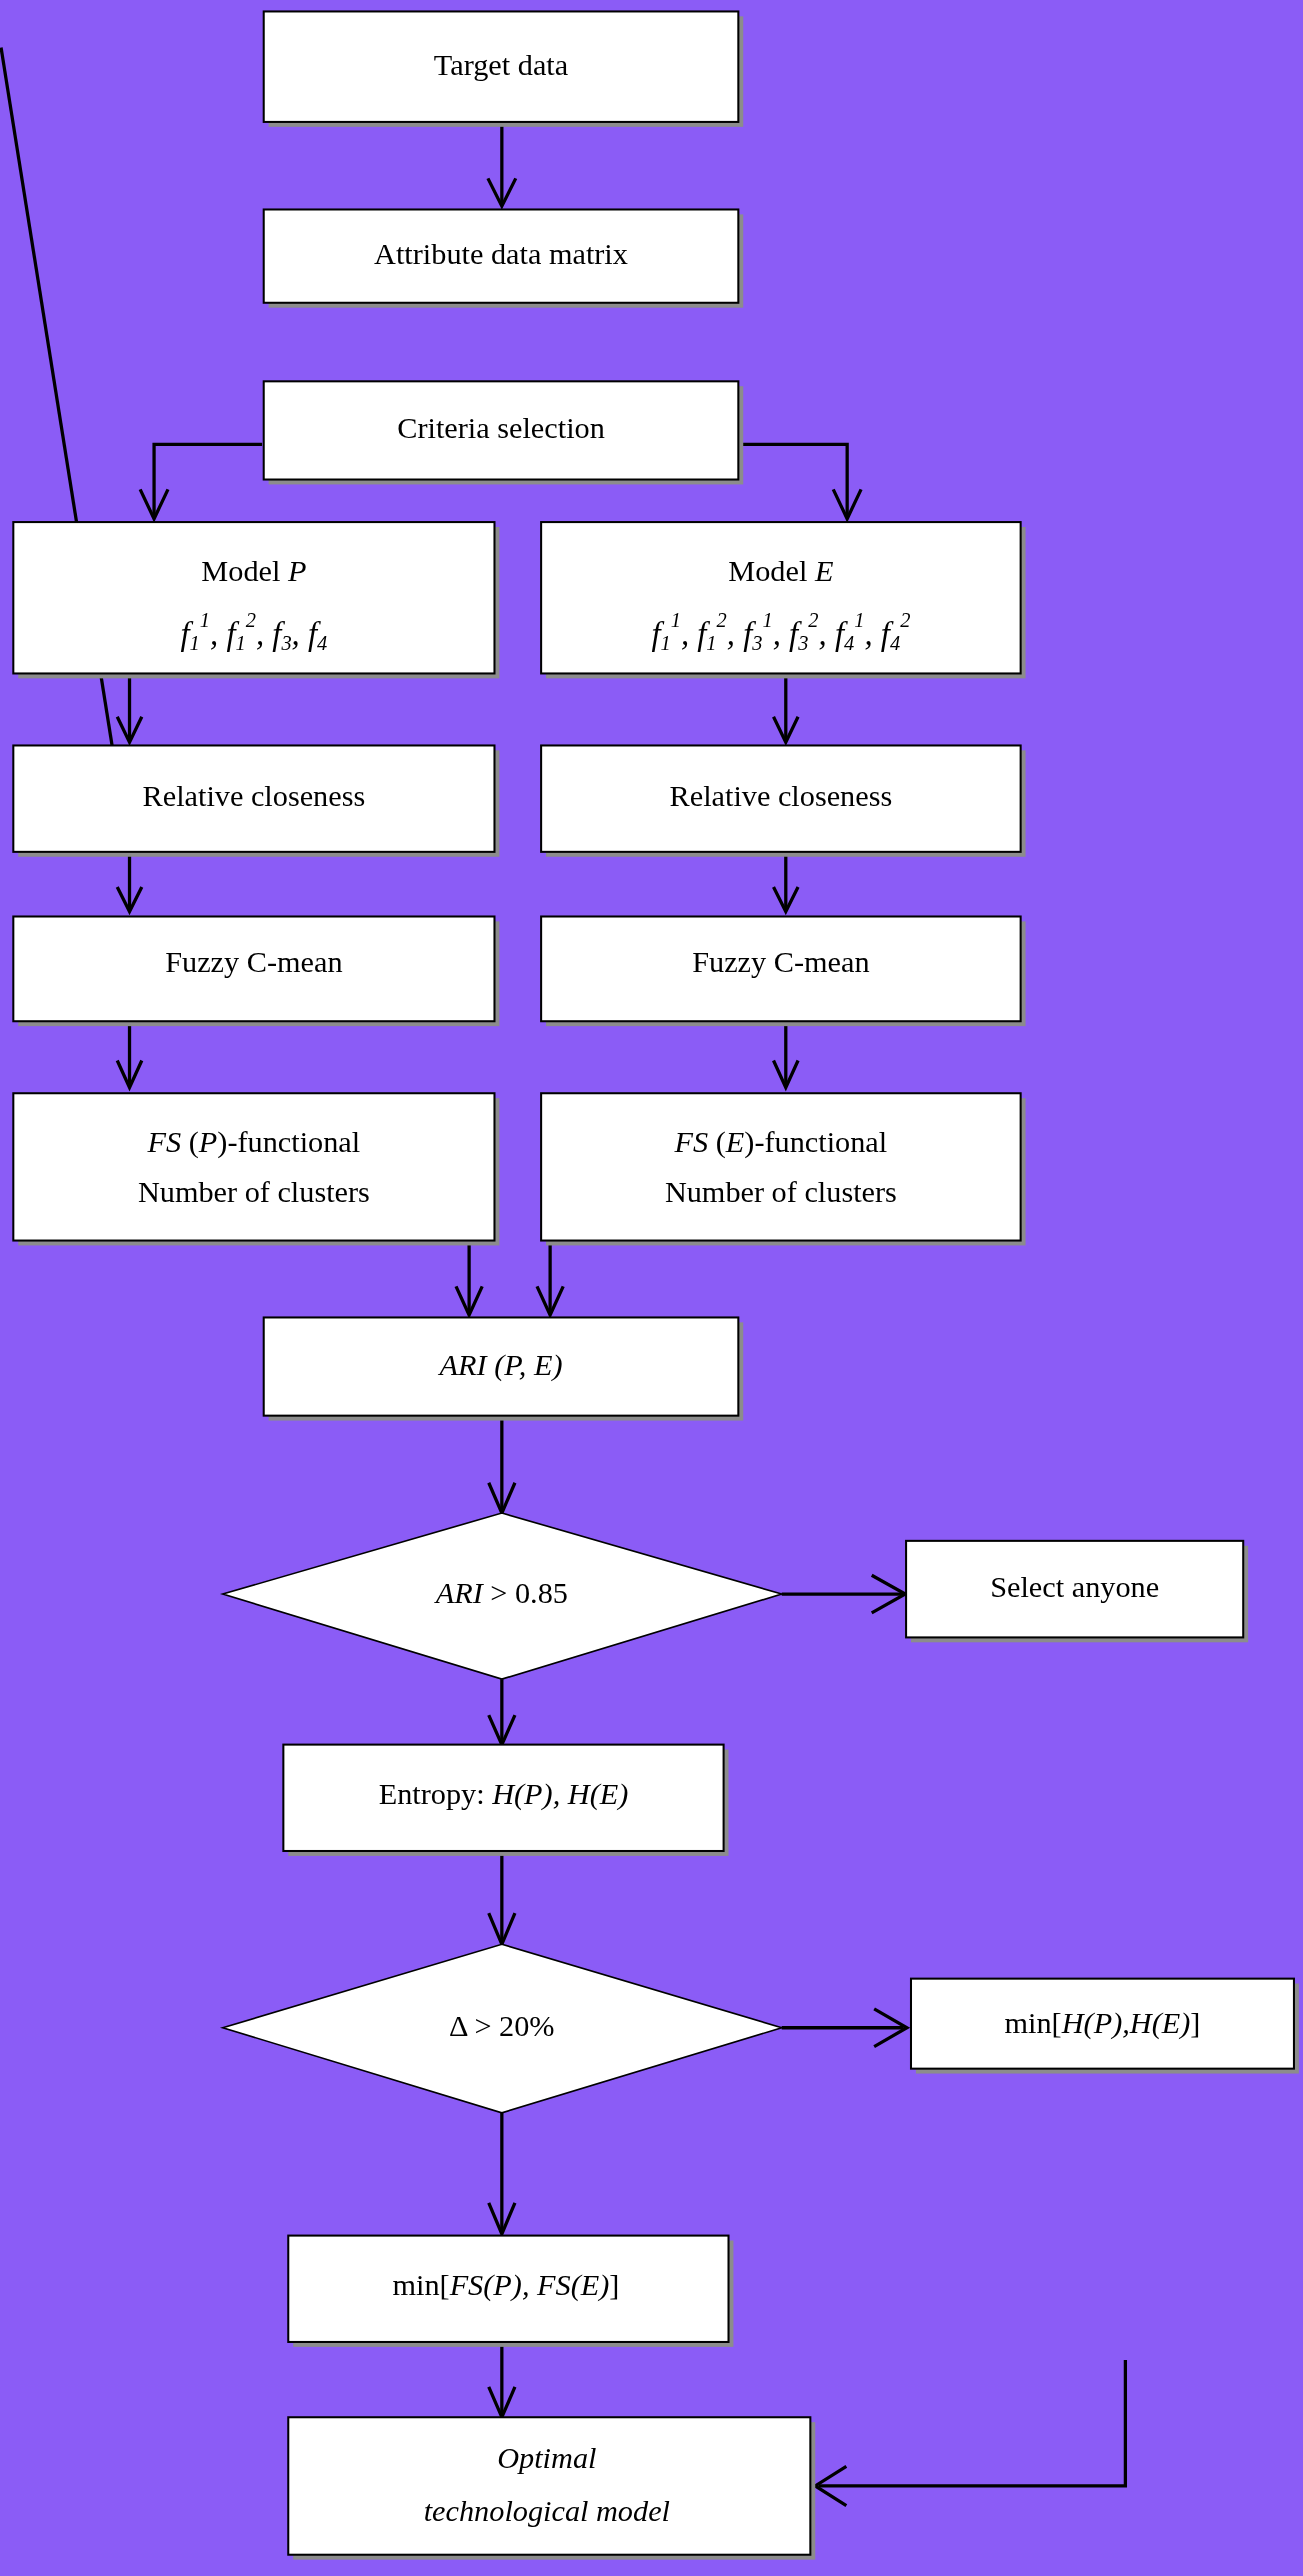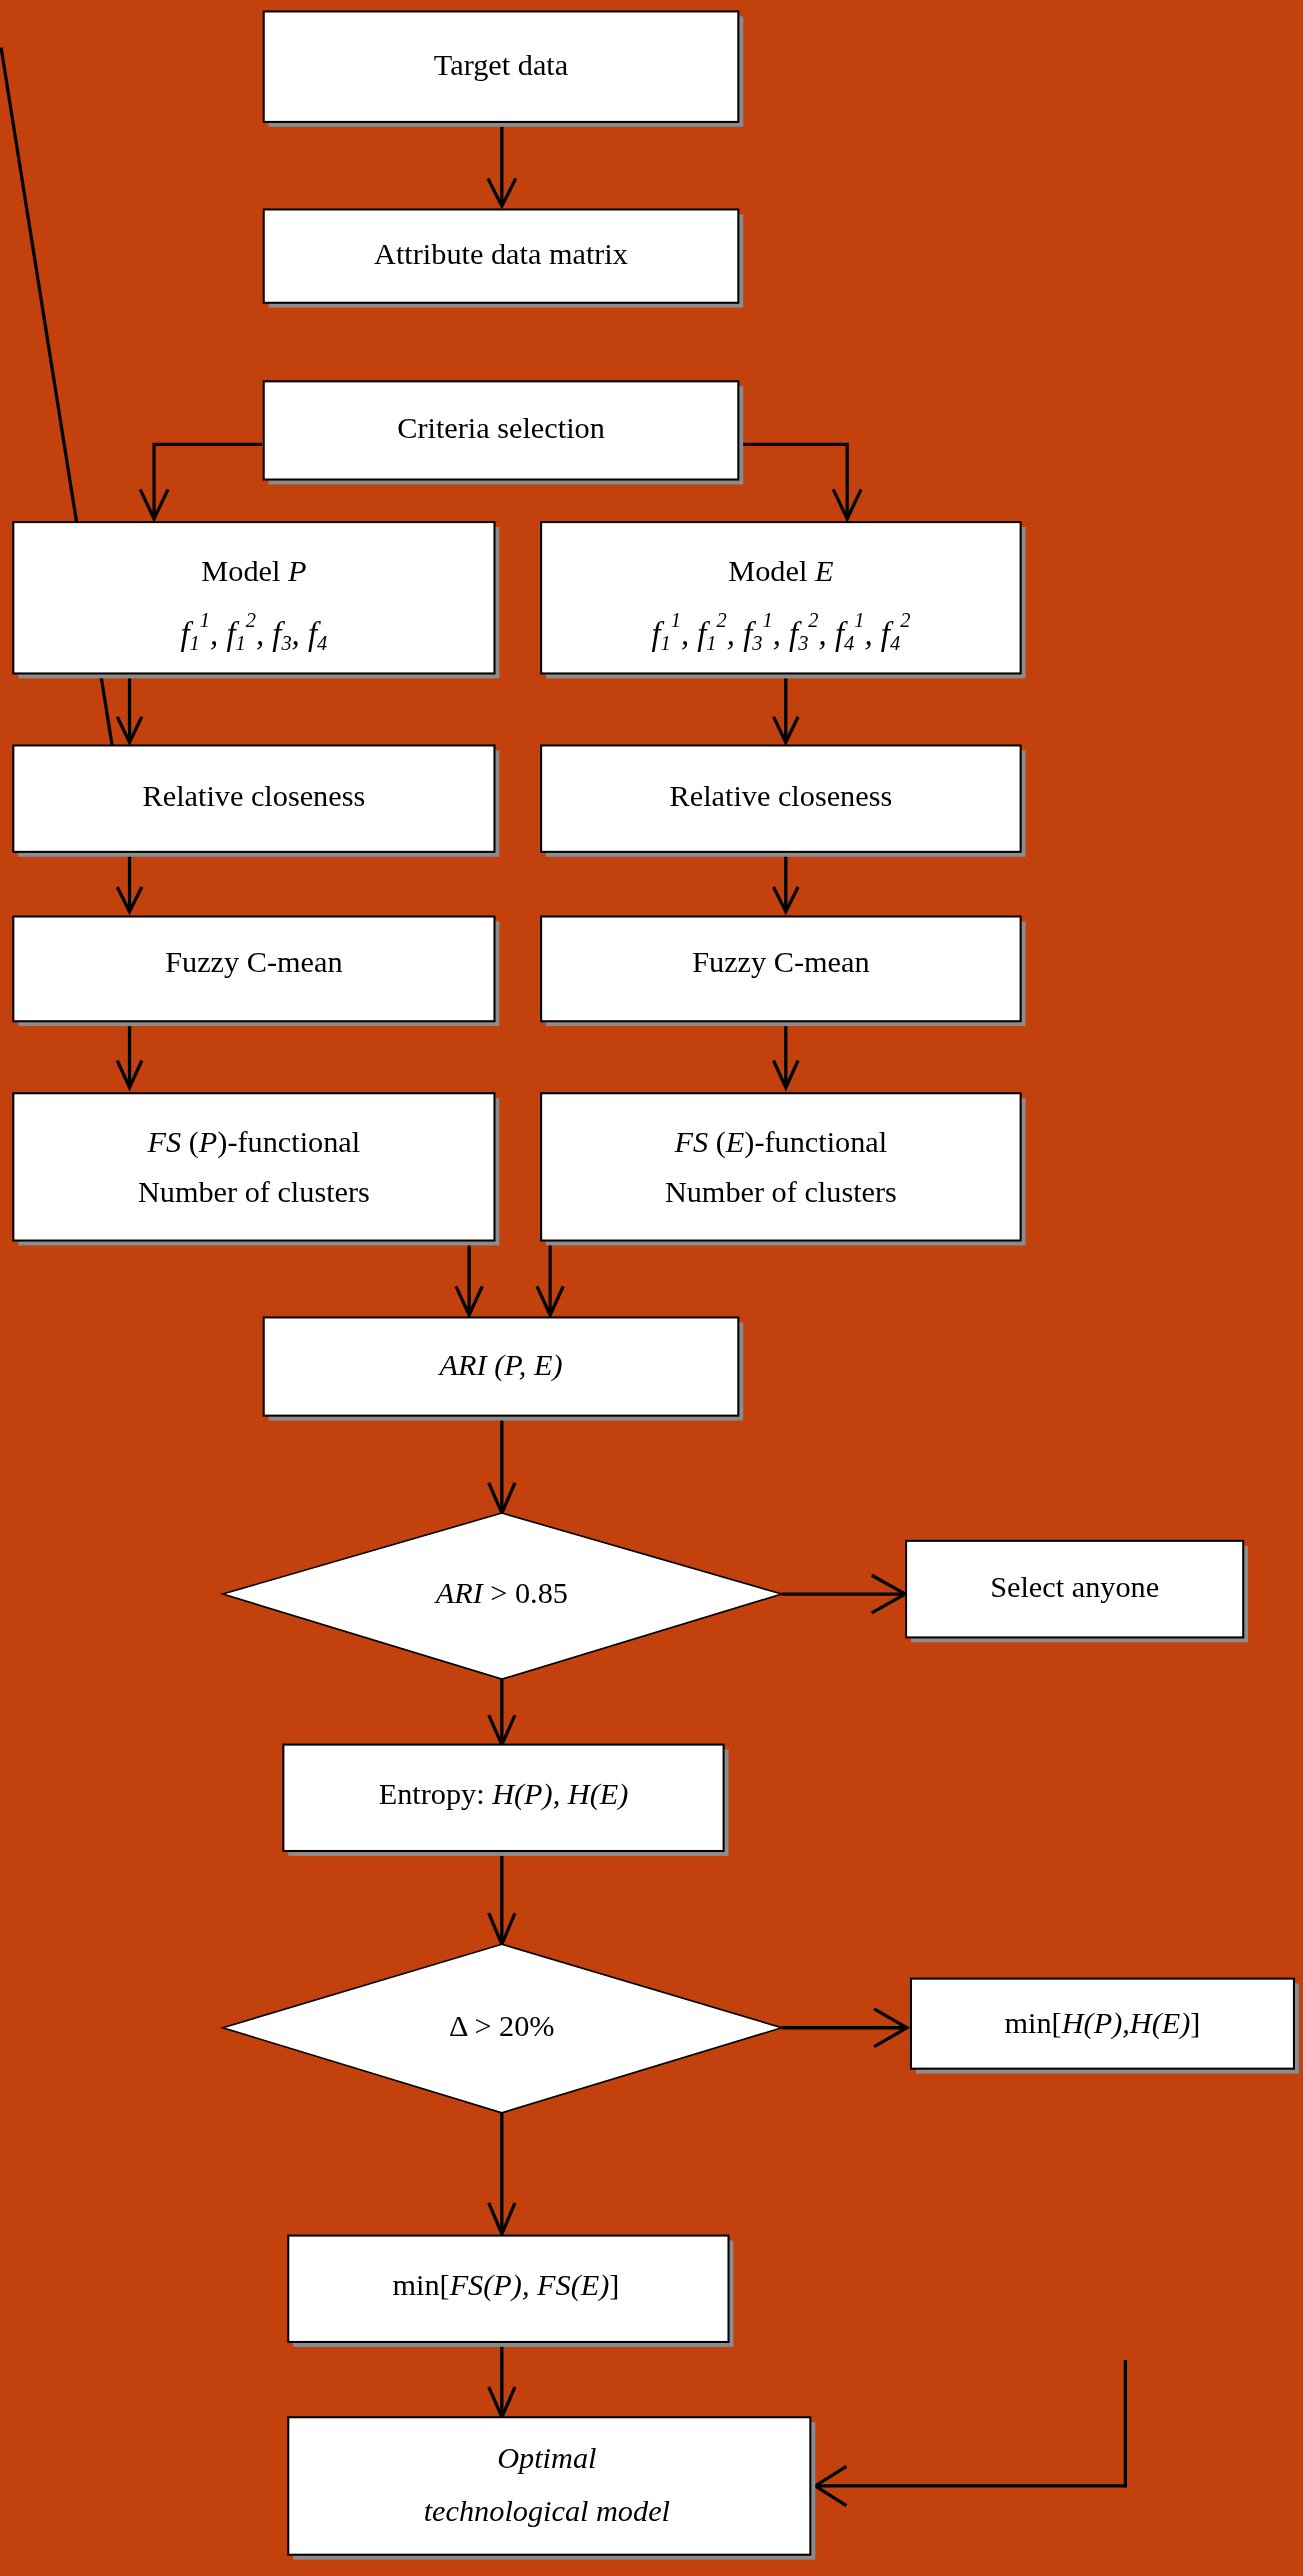--- a/index.html
+++ b/index.html
@@ -7,21 +7,21 @@
     padding: 0;
     background: #ffffff;
   }
   body {
     font-family: "Liberation Serif", "DejaVu Serif", serif;
   }
   #flowchart-root {
     position: relative;
     width: 1304px;
     height: 2576px;
-    background: #c2410c;
+    background: #8b5cf6;
     overflow: hidden;
   }
   svg.diagram {
     display: block;
     width: 1304px;
     height: 2576px;
   }
   .node-rect {
     fill: #ffffff;
     stroke: #000000;

